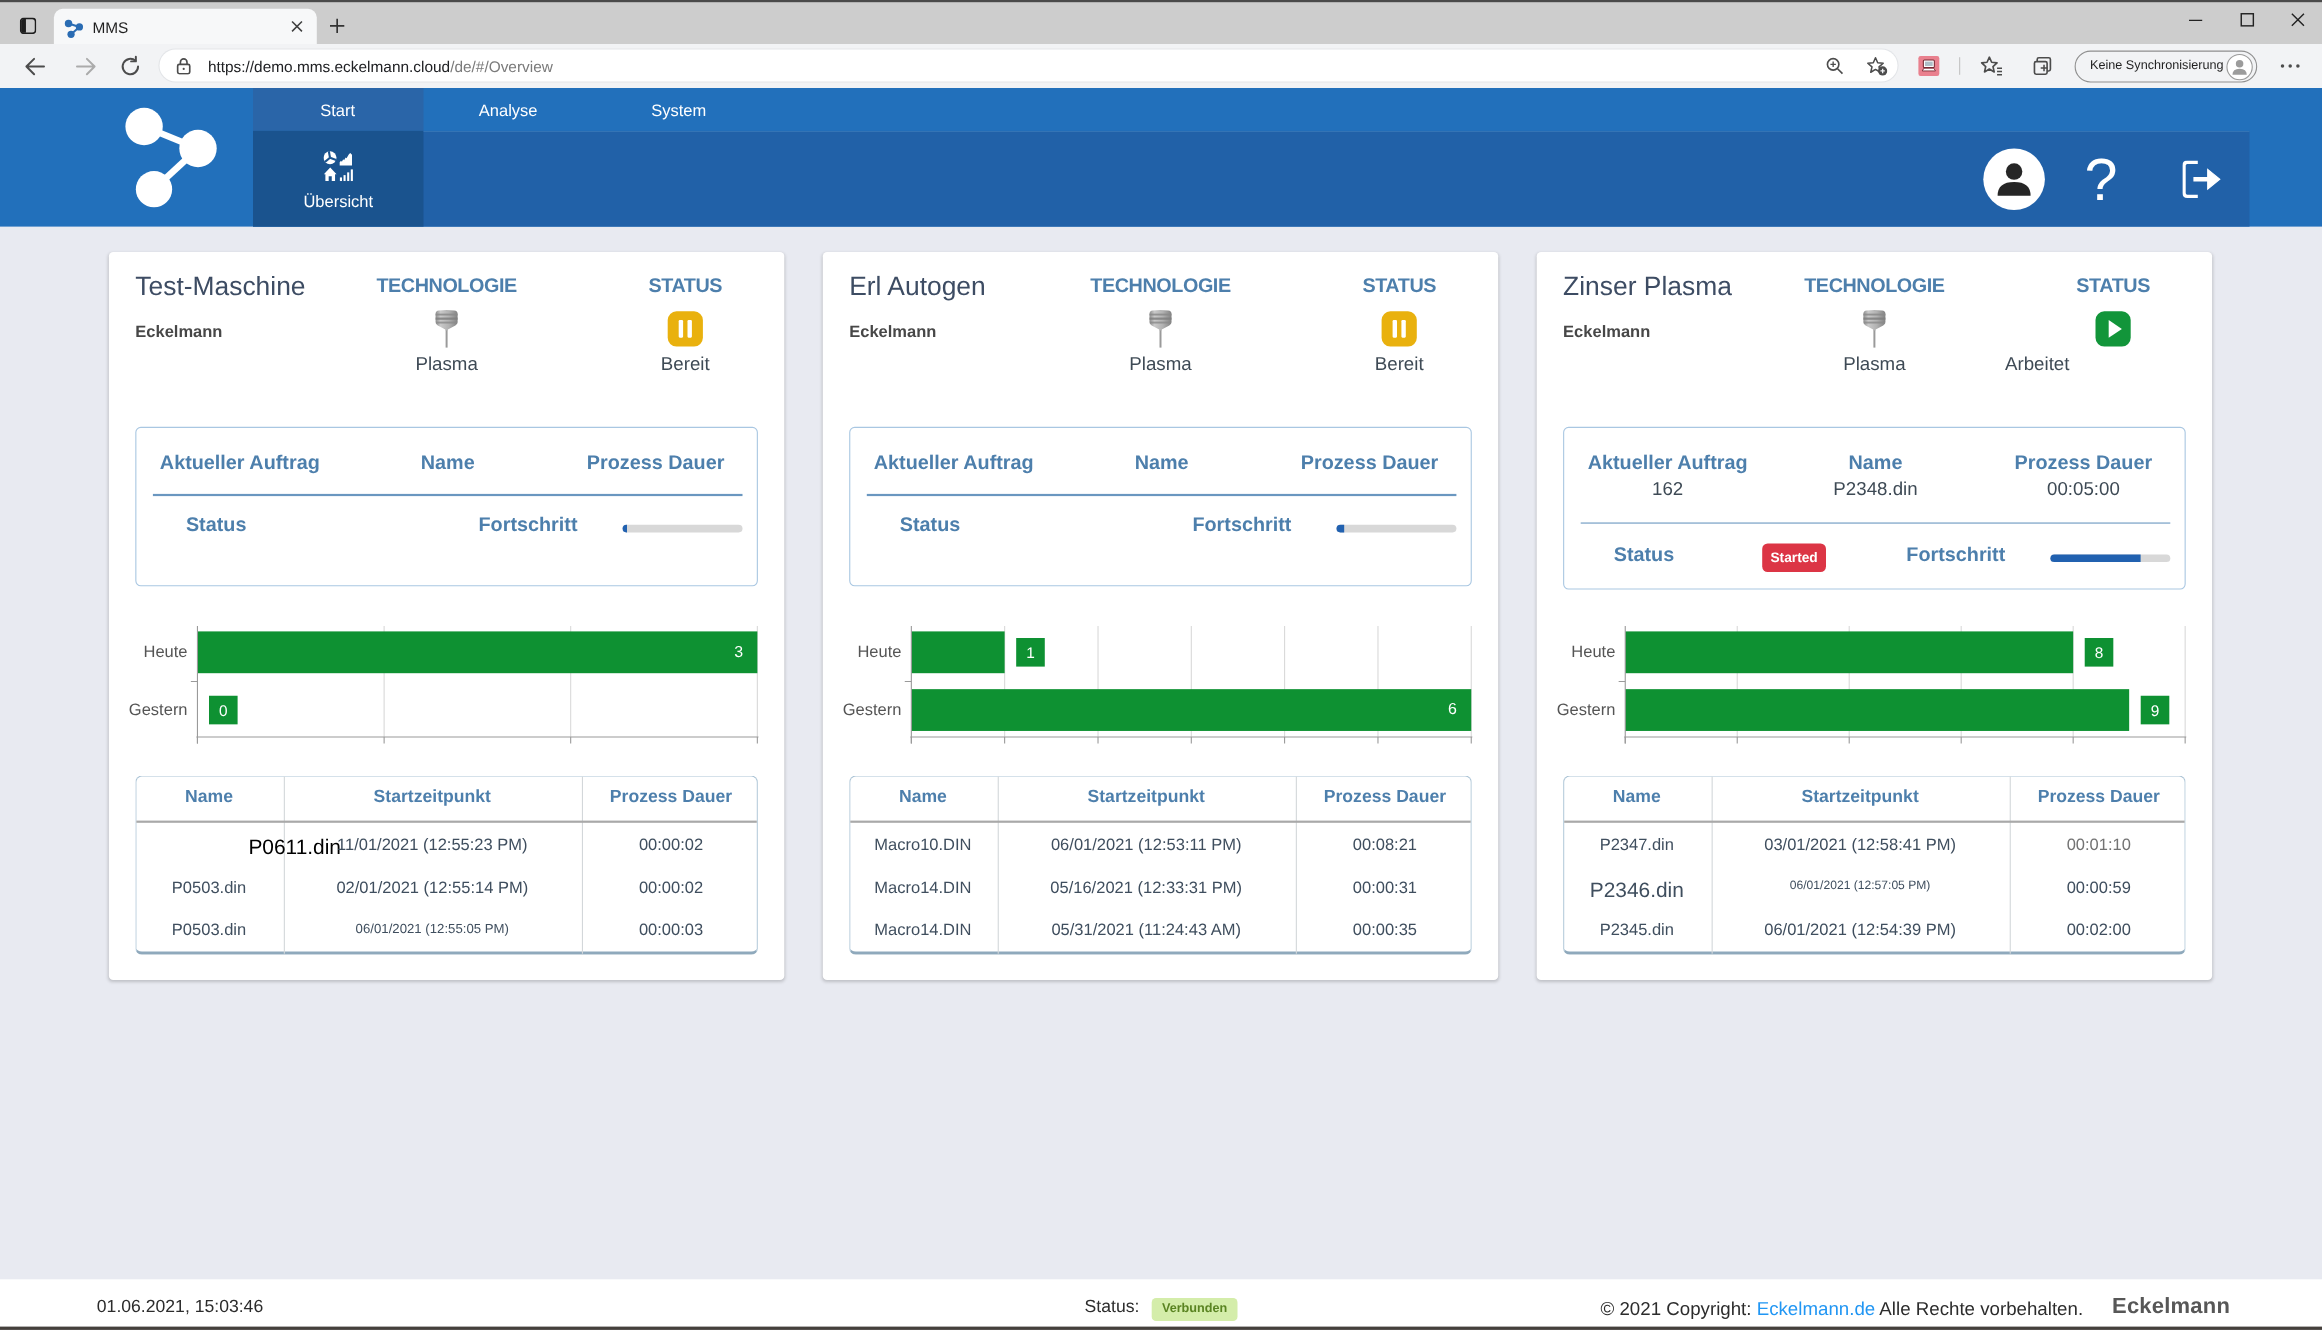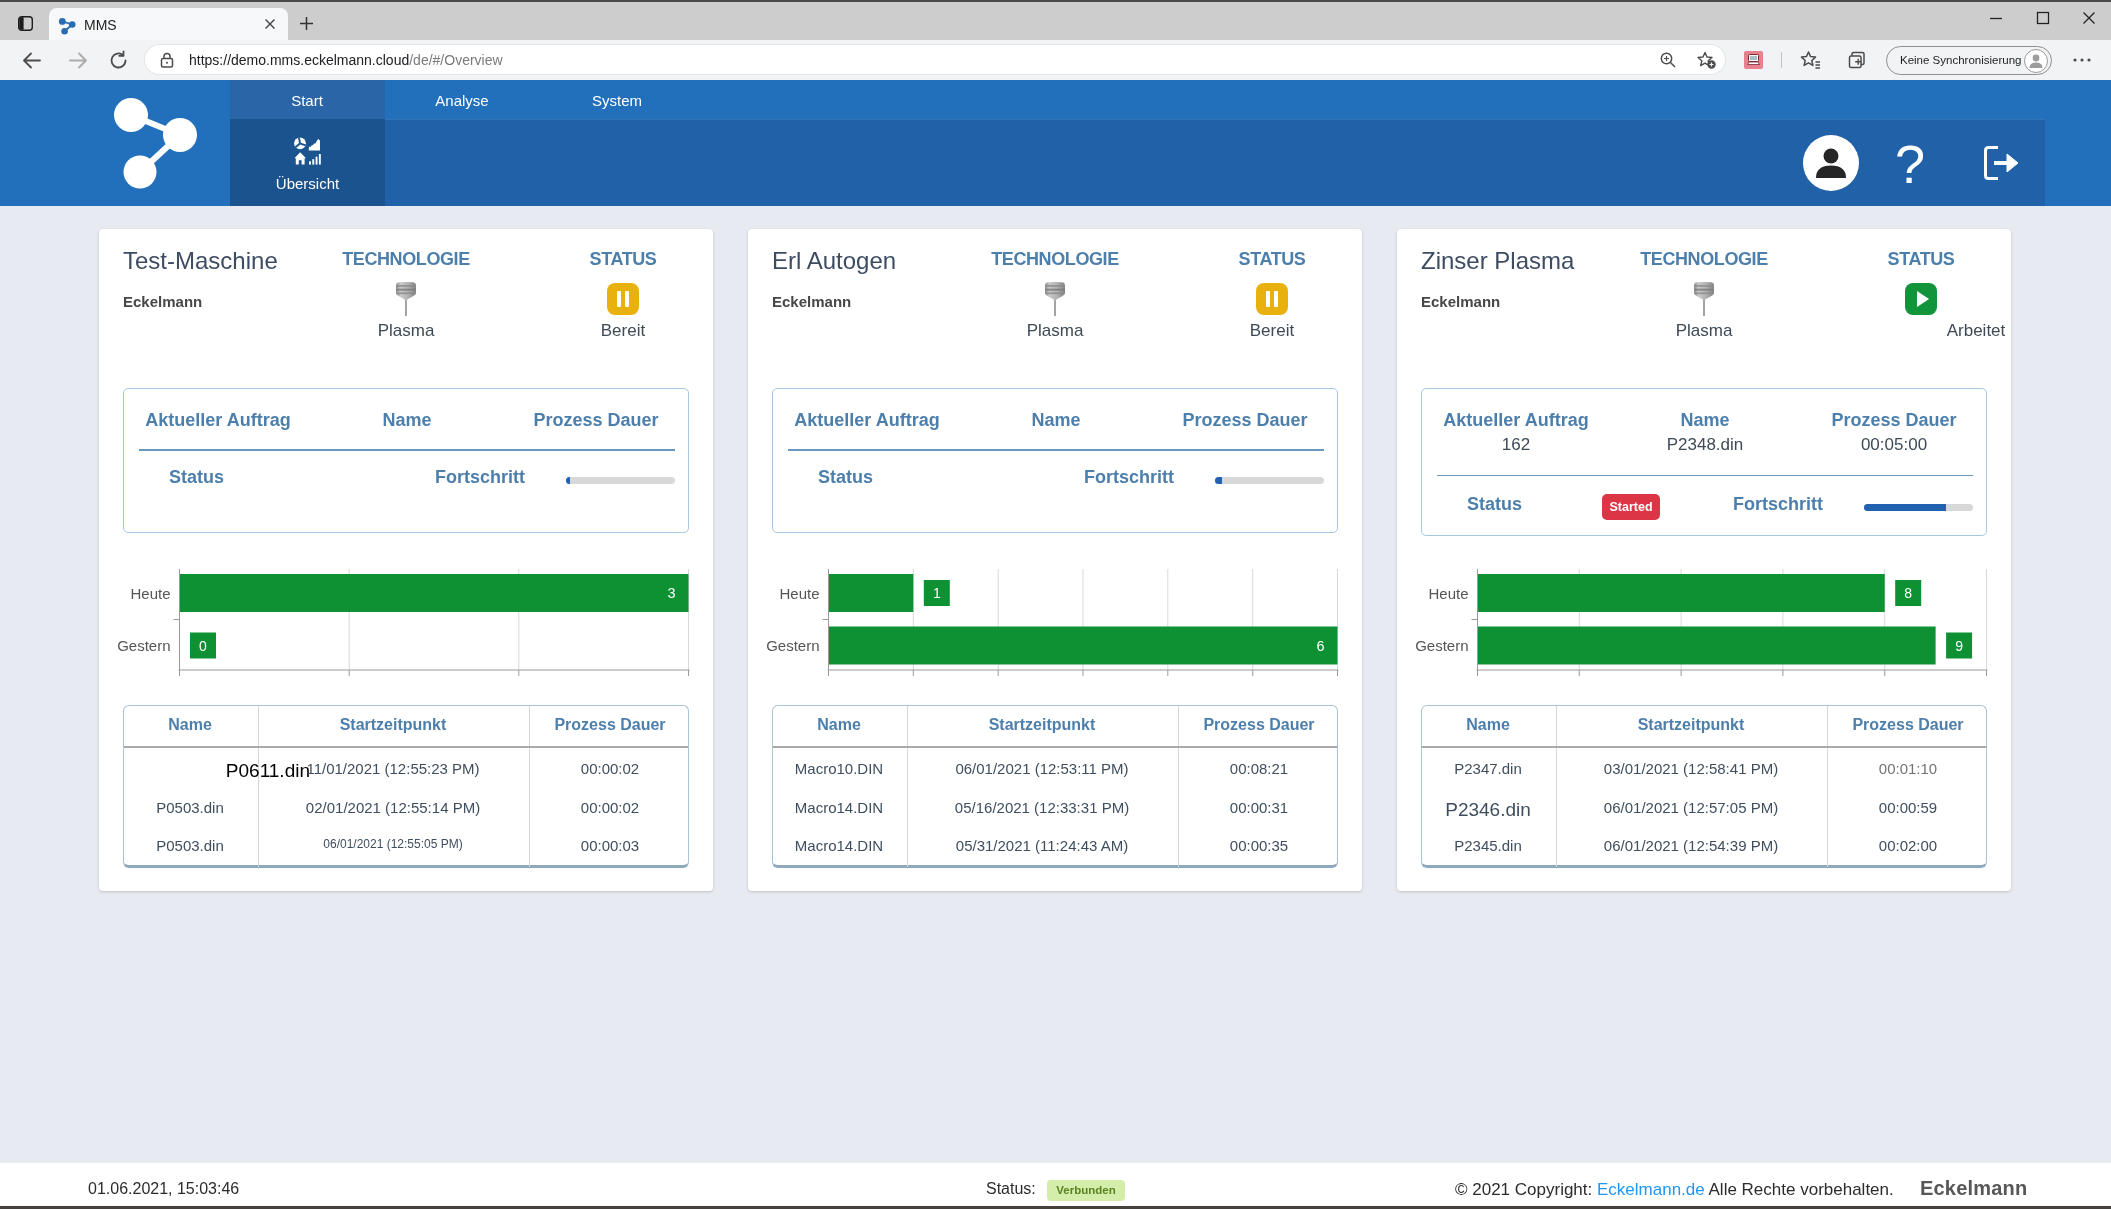--- a/index.html
+++ b/index.html
@@ -291,21 +291,21 @@
 <path d="M1 4.5 Q1 1.6 4 1.3 Q11 0.5 18 1.3 Q21 1.6 21 4.5 L21 11.5 Q21 13.5 19 14.8 L12.2 18.6 L12.2 19.4 L9.8 19.4 L9.8 18.6 L3 14.8 Q1 13.5 1 11.5 Z" fill="url(#tg)"></path>
 <rect x="1" y="4.1" width="20" height="1.7" fill="#8a8a8a" opacity="0.85"></rect>
 <rect x="1" y="7.7" width="20" height="2" fill="#7f7f7f" opacity="0.85"></rect>
 <rect x="1.2" y="11.4" width="19.6" height="1.7" fill="#8a8a8a" opacity="0.8"></rect>
 <rect x="10.1" y="19.2" width="1.8" height="15.8" fill="#9a9a9a"></rect>
 </svg>
 <div style="position:absolute;left:1604px;top:321px;width:200px;text-align:center;font-size:17px;color:#3e4a55">Plasma</div>
 <div style="position:absolute;left:1821px;top:249px;width:200px;text-align:center;font-size:18px;letter-spacing:-0.4px;font-weight:bold;color:#4d7fac">STATUS</div>
 <div style="position:absolute;left:1905px;top:283px;width:32px;height:32px;background:#12953a;border-radius:8px"></div>
 <div style="position:absolute;left:1917px;top:291px;width:0;height:0;border-left:12px solid #fff;border-top:8px solid transparent;border-bottom:8px solid transparent"></div>
-<div style="position:absolute;left:1876px;top:321px;width:200px;text-align:center;font-size:17px;color:#3e4a55">Arbeitet</div>
+<div style="position:absolute;left:1752px;top:321px;width:200px;text-align:center;font-size:17px;color:#3e4a55">Arbeitet</div>
 <div style="position:absolute;left:1421px;top:388px;width:566px;height:148px;border:1px solid #a9c7e2;border-radius:5px"></div>
 <div style="position:absolute;left:1396px;top:410px;width:240px;text-align:center;font-size:18px;font-weight:bold;color:#4d7fac">Aktueller Auftrag</div>
 <div style="position:absolute;left:1585px;top:410px;width:240px;text-align:center;font-size:18px;font-weight:bold;color:#4d7fac">Name</div>
 <div style="position:absolute;left:1774px;top:410px;width:240px;text-align:center;font-size:18px;font-weight:bold;color:#4d7fac">Prozess Dauer</div>
 <div style="position:absolute;left:1396px;top:435px;width:240px;text-align:center;font-size:17px;color:#3e4a55">162</div>
 <div style="position:absolute;left:1585px;top:435px;width:240px;text-align:center;font-size:17px;color:#3e4a55">P2348.din</div>
 <div style="position:absolute;left:1774px;top:435px;width:240px;text-align:center;font-size:17px;color:#3e4a55">00:05:00</div>
 <div style="position:absolute;left:1437px;top:474.5px;width:536px;height:1.5px;background:#6a97c0"></div>
 <div style="position:absolute;left:1467px;top:494px;font-size:18px;font-weight:bold;color:#4d7fac">Status</div>
 <div style="position:absolute;left:1602px;top:494px;width:58px;height:26px;background:#dc3545;border-radius:5px;color:#fff;font-size:12.5px;font-weight:bold;text-align:center;line-height:26px">Started</div>
@@ -340,21 +340,21 @@
 <div style="position:absolute;left:1556px;top:706px;width:1px;height:161px;background:#d3d7da"></div>
 <div style="position:absolute;left:1827px;top:706px;width:1px;height:161px;background:#d3d7da"></div>
 <div style="position:absolute;left:1422px;top:746px;width:564px;height:2px;background:#a9a9a9"></div>
 <div style="position:absolute;left:1378px;top:716px;width:220px;text-align:center;font-size:16px;font-weight:bold;color:#4d7fac">Name</div>
 <div style="position:absolute;left:1581px;top:716px;width:220px;text-align:center;font-size:16px;font-weight:bold;color:#4d7fac">Startzeitpunkt</div>
 <div style="position:absolute;left:1798px;top:716px;width:220px;text-align:center;font-size:16px;font-weight:bold;color:#4d7fac">Prozess Dauer</div>
 <div style="position:absolute;left:1368px;top:760px;width:240px;text-align:center;font-size:15px;color:#3f4e5e">P2347.din</div>
 <div style="position:absolute;left:1571px;top:760px;width:240px;text-align:center;font-size:15px;color:#3f4e5e">03/01/2021 (12:58:41 PM)</div>
 <div style="position:absolute;left:1788px;top:760px;width:240px;text-align:center;font-size:15px;color:#737373">00:01:10</div>
 <div style="position:absolute;left:1368px;top:799px;width:240px;text-align:center;font-size:19px;color:#3f4e5e">P2346.din</div>
-<div style="position:absolute;left:1571px;top:799px;width:240px;text-align:center;font-size:15px;color:#3f4e5e">06/01/2021 (12:57:05 PM)</div>
+<div style="position:absolute;left:1571px;top:799px;width:240px;text-align:center;font-size:11px;color:#3f4e5e">06/01/2021 (12:57:05 PM)</div>
 <div style="position:absolute;left:1788px;top:799px;width:240px;text-align:center;font-size:15px;color:#3f4e5e">00:00:59</div>
 <div style="position:absolute;left:1368px;top:837px;width:240px;text-align:center;font-size:15px;color:#3f4e5e">P2345.din</div>
 <div style="position:absolute;left:1571px;top:837px;width:240px;text-align:center;font-size:15px;color:#3f4e5e">06/01/2021 (12:54:39 PM)</div>
 <div style="position:absolute;left:1788px;top:837px;width:240px;text-align:center;font-size:15px;color:#3f4e5e">00:02:00</div>
 <div style="position:absolute;left:0;top:1163px;width:2111px;height:46px;background:#fff"></div>
 <div style="position:absolute;left:0;top:1206px;width:2111px;height:3px;background:#45403c"></div>
 <div style="position:absolute;left:88px;top:1180px;font-size:16px;color:#2c2c2c">01.06.2021, 15:03:46</div>
 <div style="position:absolute;left:986px;top:1180px;font-size:16px;color:#2c2c2c">Status:</div>
 <div style="position:absolute;left:1047px;top:1180px;width:78px;height:21px;background:#d4edaa;border-radius:4px;text-align:center;line-height:21px;font-size:11.5px;font-weight:bold;color:#5a8422">Verbunden</div>
 <div style="position:absolute;left:1455px;top:1180px;width:450px;font-size:17px;color:#2c2c2c">© 2021 Copyright: <span style="color:#2196f3">Eckelmann.de</span> Alle Rechte vorbehalten.</div>

